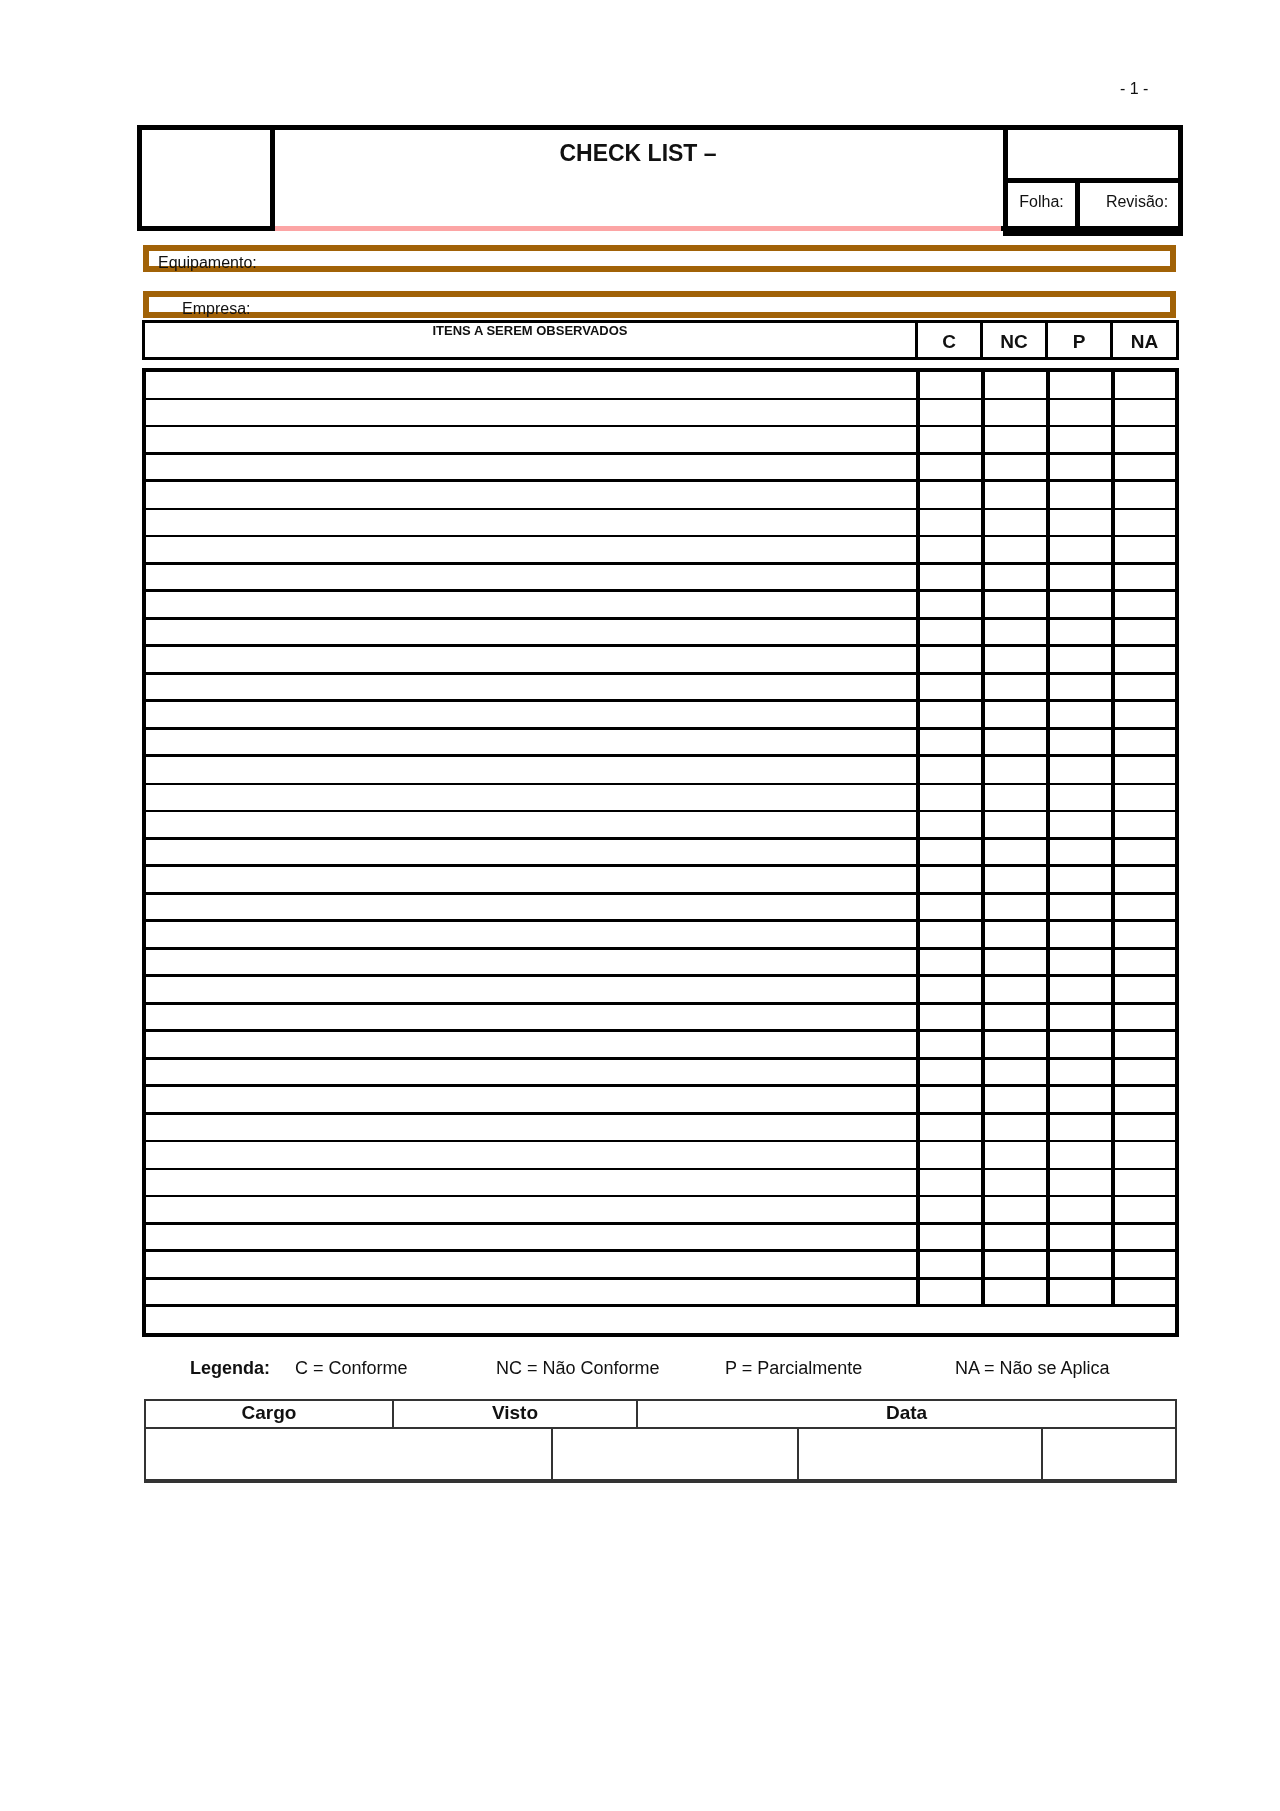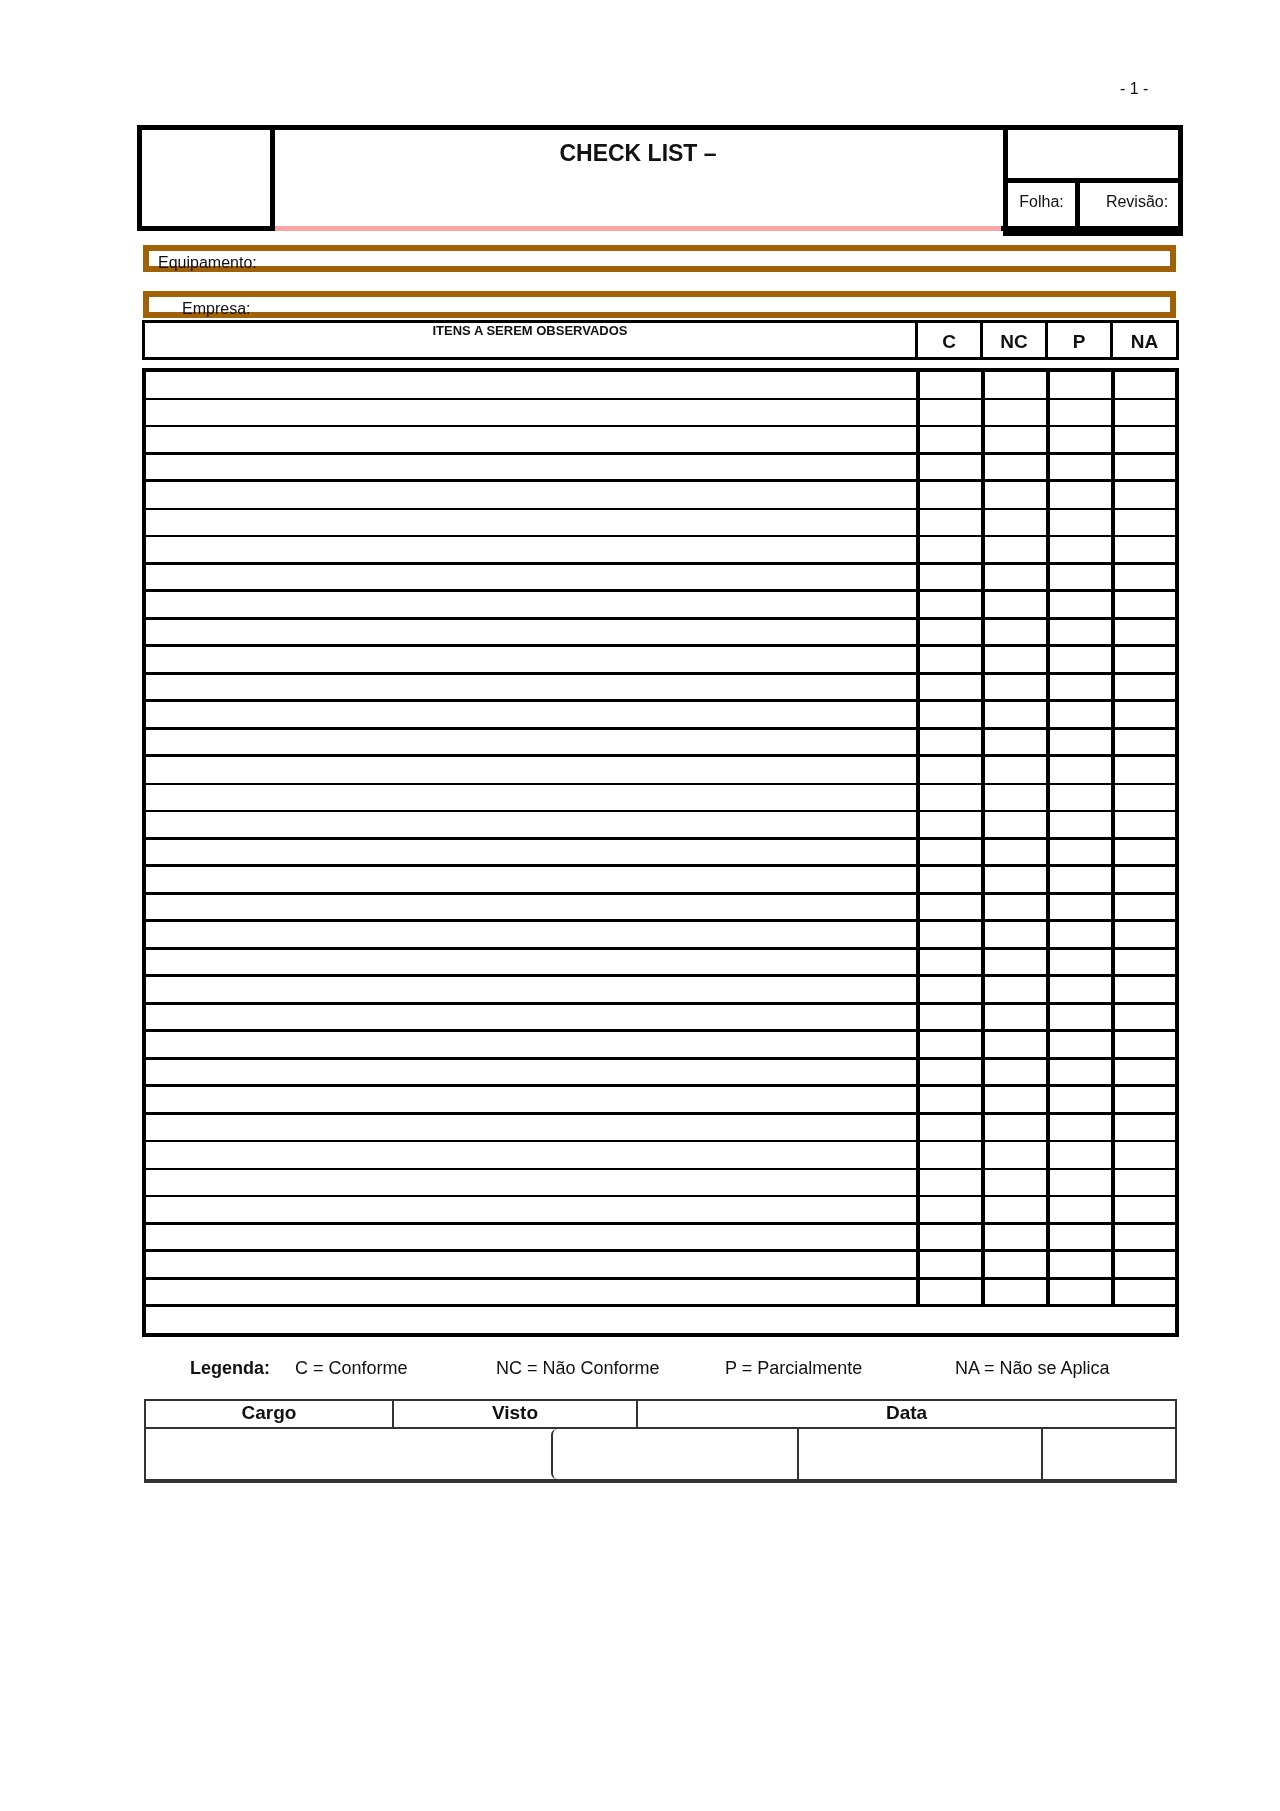--- a/index.html
+++ b/index.html
@@ -28,21 +28,21 @@
   .row.full { border-bottom: none; height: 26px; }
   .legend { position: absolute; top: 1358px; left: 0; width: 1280px; font-size: 18px; }
   .legend span { position: absolute; white-space: nowrap; }
   .legend .lg-title { left: 190px; font-weight: bold; }
   .sig { position: absolute; left: 144px; top: 1399px; width: 1033px; border: 2px solid #333; box-sizing: border-box; }
   .sig-head, .sig-body { display: flex; }
   .sig-head { height: 26px; border-bottom: 2px solid #333; }
   .sig-body { height: 50px; border-bottom: 2px solid #333; }
   .sig .s { box-sizing: border-box; border-left: 2px solid #333; text-align: center; font-weight: bold; font-size: 19px; line-height: 24px; }
   .sig .s:first-child { border-left: none; }
-  .s-nome { width: 405px; } .s-cargo { width: 246px; border-radius: 6px; } .s-visto { width: 244px; } .s-data { flex: 1; }
+  .s-nome { width: 405px; } .s-cargo { width: 246px; } .s-visto { width: 244px; } .s-data { flex: 1; }
   .sig-obs { height: 74px; font-size: 20px; padding-left: 8px; padding-top: 25px; box-sizing: border-box; }
 </style>
 </head>
 <body>
 
 <div class="page-num">- 1 -</div>
 
 <div class="header">
   <div class="h-logo"></div>
   <div class="h-title">CHECK LIST –</div>

